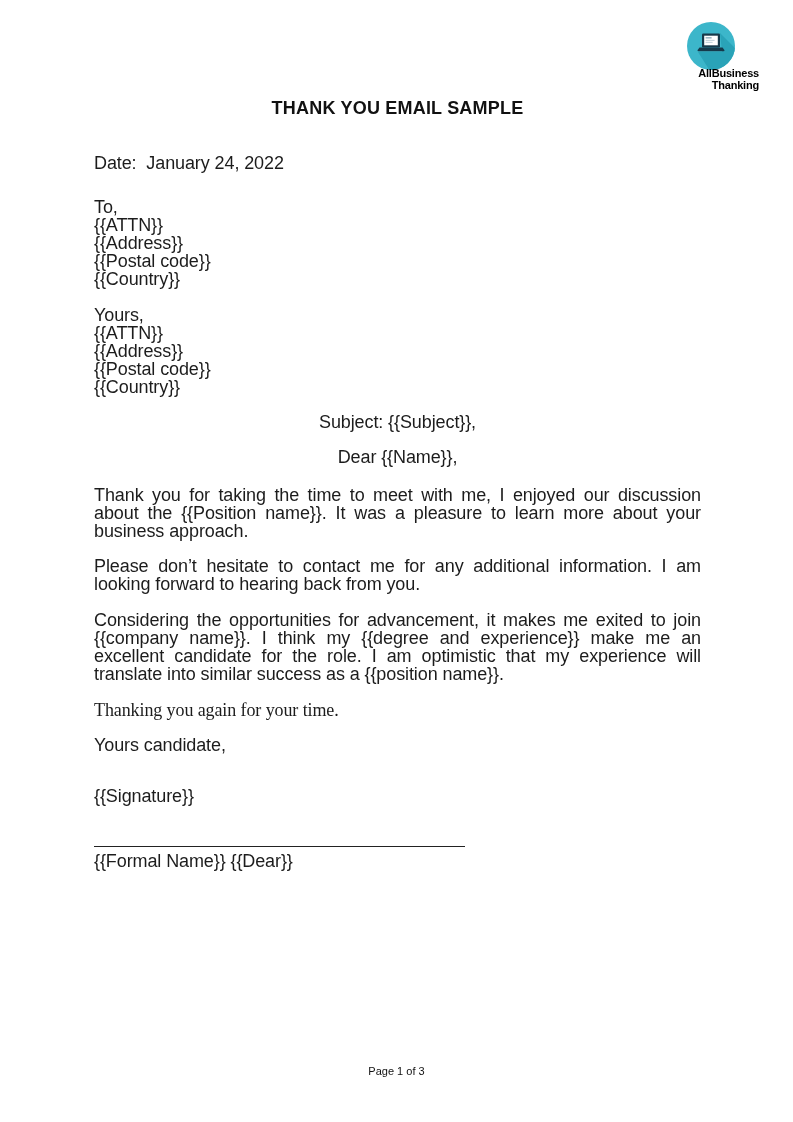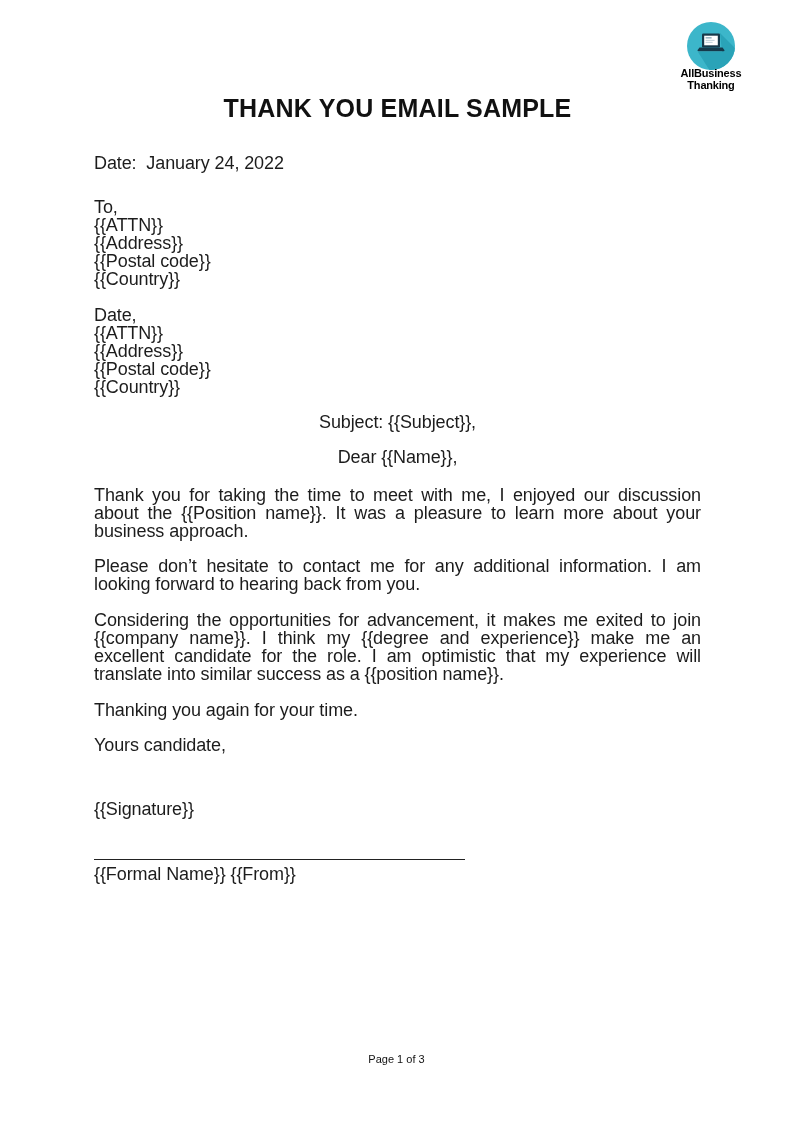--- a/index.html
+++ b/index.html
@@ -14,70 +14,70 @@
   }
   .content {
     position: absolute;
     left: 94px;
     right: 92px;
     top: 0;
   }
   .doc-title {
     margin: 97px 0 0 0;
     text-align: center;
-    font-size: 25px;
+    font-size: 18px;
     line-height: 22px;
     font-weight: 700;
     color: #111111;
     letter-spacing: 0.2px;
   }
   p { margin: 0; }
   .body-text {
     font-size: 18px;
     line-height: 18px;
     letter-spacing: -0.1px;
   }
   .date-line { margin-top: 35px; white-space: pre-wrap; }
   .to-block { margin-top: 26px; }
   .from-block { margin-top: 18px; }
   .subject-line { margin-top: 17px; text-align: center; }
   .greeting-line { margin-top: 17px; text-align: center; }
   .para-1 { margin-top: 20px; text-align: justify; }
   .para-2 { margin-top: 18px; text-align: justify; }
   .para-3 { margin-top: 17px; text-align: justify; }
-  .thanks-line { margin-top: 18px; }
+  .thanks-line { margin-top: 18px; font-family: Liberation Serif, serif; }
   .signoff-line { margin-top: 17px; }
-  .signature-line { margin-top: 46px; }
+  .signature-line { margin-top: 33px; }
   .formal-name-line {
     margin-top: 41px;
     width: 371px;
     border-top: 1px solid #222222;
     padding-top: 5px;
   }
   .logo {
     position: absolute;
     top: 22px;
     left: 663px;
     width: 96px;
-    text-align: center;
+    text-align: right;
   }
   .logo svg { display: block; margin: 0 auto; }
   .brand-text {
     margin-top: -3px;
     font-size: 11px;
     line-height: 12px;
     font-weight: 600;
     color: #000000;
     letter-spacing: -0.2px;
   }
   .footer {
     position: absolute;
     left: 0;
     right: 0;
-    bottom: 56px;
+    bottom: 44px;
     text-align: center;
     font-size: 11px;
     line-height: 13px;
     color: #111111;
   }
 </style>
 </head>
 <body>
 
 <div class="page">
@@ -115,39 +115,39 @@
 
     <div class="body-text to-block">
       <p>To,</p>
       <p>{{ATTN}}</p>
       <p>{{Address}}</p>
       <p>{{Postal code}}</p>
       <p>{{Country}}</p>
     </div>
 
     <div class="body-text from-block">
-      <p>Date,</p>
+      <p>Yours,</p>
       <p>{{ATTN}}</p>
       <p>{{Address}}</p>
       <p>{{Postal code}}</p>
       <p>{{Country}}</p>
     </div>
 
     <p class="body-text subject-line">Subject: {{Subject}},</p>
 
     <p class="body-text greeting-line">Dear {{Name}},</p>
 
     <p class="body-text para-1">Thank you for taking the time to meet with me, I enjoyed our discussion about the {{Position name}}. It was a pleasure to learn more about your business approach.</p>
     <p class="body-text para-3">Please don’t hesitate to contact me for any additional information. I am looking forward to hearing back from you.</p>
     <p class="body-text para-2">Considering the opportunities for advancement, it makes me exited to join {{company name}}. I think my {{degree and experience}} make me an excellent candidate for the role. I am optimistic that my experience will translate into similar success as a {{position name}}.</p>
 
     <p class="body-text thanks-line">Thanking you again for your time.</p>
 
     <p class="body-text signoff-line">Yours candidate,</p>
 
     <p class="body-text signature-line">{{Signature}}</p>
 
-    <p class="body-text formal-name-line">{{Formal Name}} {{From}}</p>
+    <p class="body-text formal-name-line">{{Formal Name}} {{Dear}}</p>
   </div>
 
   <div class="footer">Page 1 of 3</div>
 
 </div>
 
 </body></html>

